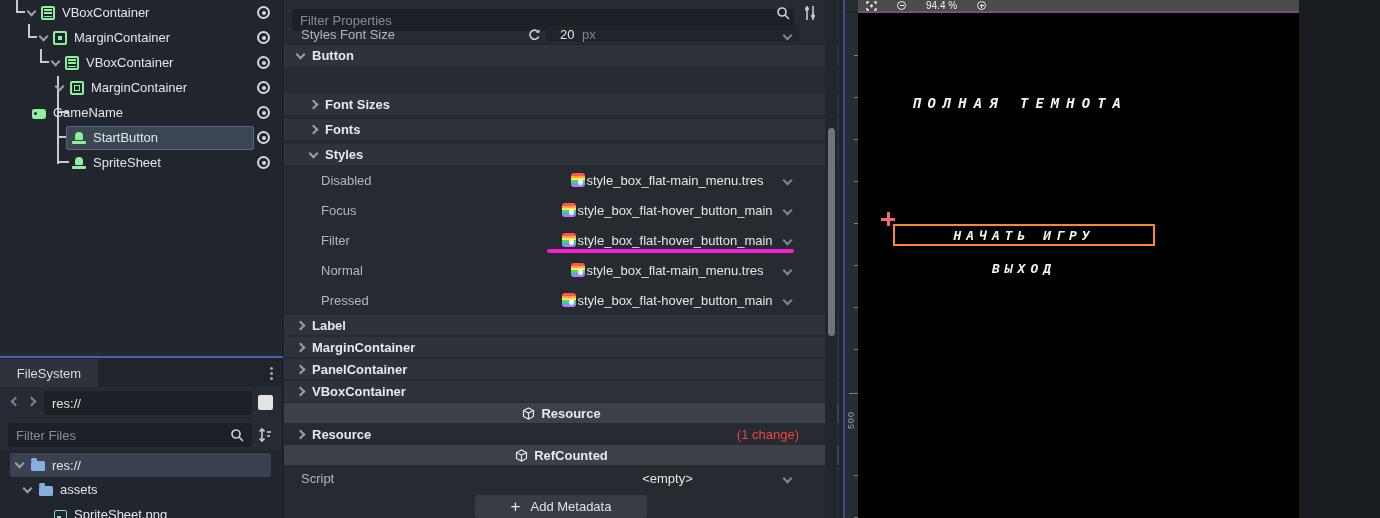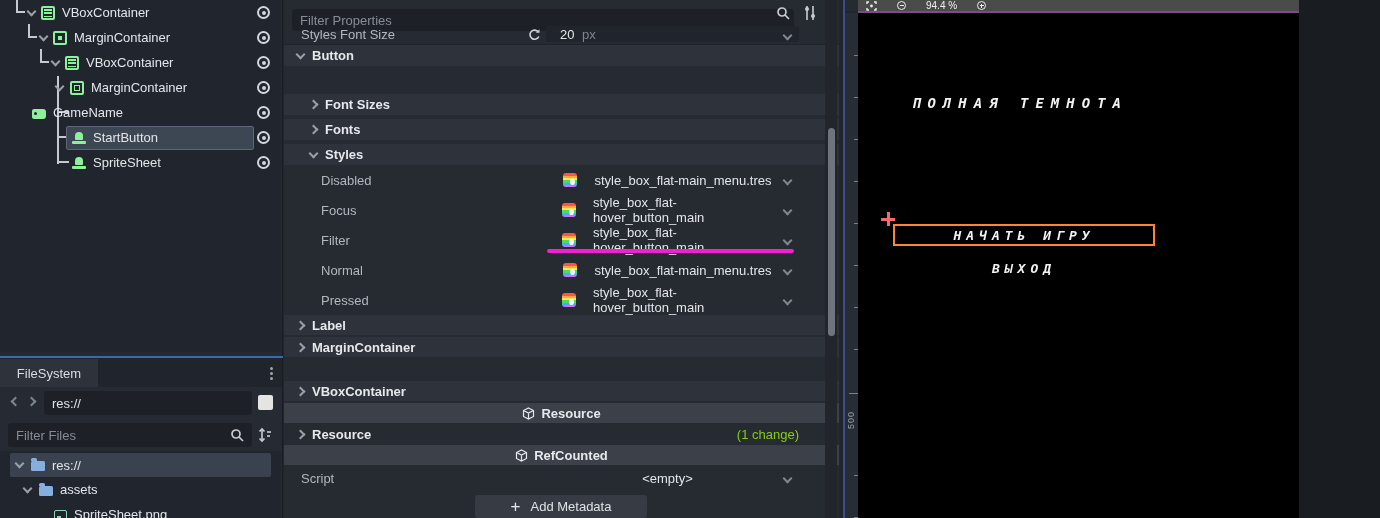--- a/index.html
+++ b/index.html
@@ -77,21 +77,21 @@
   .frow { height:25px; display:flex; align-items:center; }
   .frow.sel { margin:2px 10px 0 10px; background:#3a4250; border-radius:2px; padding-left:6px; height:24px; }
 
   
   .inspector { left:284px; top:0; width:555px; height:518px; background:#262b32; }
   .irow { position:absolute; left:0; right:0; display:flex; align-items:center; }
   .isec { background:#2e333b; font-weight:bold; color:#e6e8eb; }
   .icat { background:#3b4049; font-weight:bold; color:#e6e8eb; justify-content:center; gap:6px; }
   .plabel { color:#b2b6be; }
   .pval { color:#e3e5e8; }
-  .valcol { position:absolute; left:278px; right:66px; display:flex; align-items:center; justify-content:center; gap:17px; }
+  .valcol { position:absolute; left:278px; right:66px; display:flex; align-items:center; justify-content:center; gap:1px; }
   .rowchev { position:absolute; right:48px; top:50%; margin-top:-5px; }
   .insp-scroll { position:absolute; left:541px; top:0; width:12px; bottom:0; background:#22262c; }
   .insp-thumb { position:absolute; left:2.5px; width:7px; top:128px; height:208px; background:#70757d; border-radius:4px; }
   .hover-underline { position:absolute; left:263px; width:247px; height:4px; background:#f21fd3; border-radius:2px; }
 
   
   .vp-sep { left:839px; top:0; width:5px; height:518px; background:#21252c; }
   .vp-blue-l { left:843px; top:0; width:2px; height:518px; background:#3d4d86; }
   .viewport { left:845px; top:0; right:0; bottom:0; }
   .vp-corner { position:absolute; left:0; top:0; width:13px; height:11px; background:#262a31; }
@@ -315,35 +315,39 @@
     </div>
 
     <div class="irow isec" style="top:315px; height:20px">
       <span class="chev right" style="margin-left:13px"></span>
       <span style="margin-left:8px">Label</span>
     </div>
     <div class="irow isec" style="top:337px; height:20px">
       <span class="chev right" style="margin-left:13px"></span>
       <span style="margin-left:8px">MarginContainer</span>
     </div>
+    <div class="irow isec" style="top:359px; height:20px">
+      <span class="chev right" style="margin-left:13px"></span>
+      <span style="margin-left:8px">PanelContainer</span>
+    </div>
     <div class="irow isec" style="top:381px; height:20px">
       <span class="chev right" style="margin-left:13px"></span>
       <span style="margin-left:8px">VBoxContainer</span>
     </div>
 
     <div class="irow icat" style="top:403px; height:20px">
       <svg width="13" height="13" viewBox="0 0 13 13">
         <path d="M6.5 1 11.5 3.5 V9.5 L6.5 12 1.5 9.5 V3.5 Z M1.5 3.5 6.5 6 11.5 3.5 M6.5 6 V12" fill="none" stroke="#e6e8eb" stroke-width="1.2"></path>
       </svg>
       <span>Resource</span>
     </div>
     <div class="irow" style="top:425px; height:18px">
       <span class="chev right" style="margin-left:13px"></span>
       <span style="margin-left:8px; font-weight:bold; color:#e6e8eb">Resource</span>
-      <span class="abs" style="right:40px; color:#84cc16">(1 change)</span>
+      <span class="abs" style="right:40px; color:#ef4444">(1 change)</span>
     </div>
     <div class="irow icat" style="top:445px; height:20px">
       <svg width="13" height="13" viewBox="0 0 13 13">
         <path d="M6.5 1 11.5 3.5 V9.5 L6.5 12 1.5 9.5 V3.5 Z M1.5 3.5 6.5 6 11.5 3.5 M6.5 6 V12" fill="none" stroke="#e6e8eb" stroke-width="1.2"></path>
       </svg>
       <span>RefCounted</span>
     </div>
 
     <div class="irow" style="top:467px; height:22px">
       <span class="plabel" style="margin-left:17px">Script</span>

